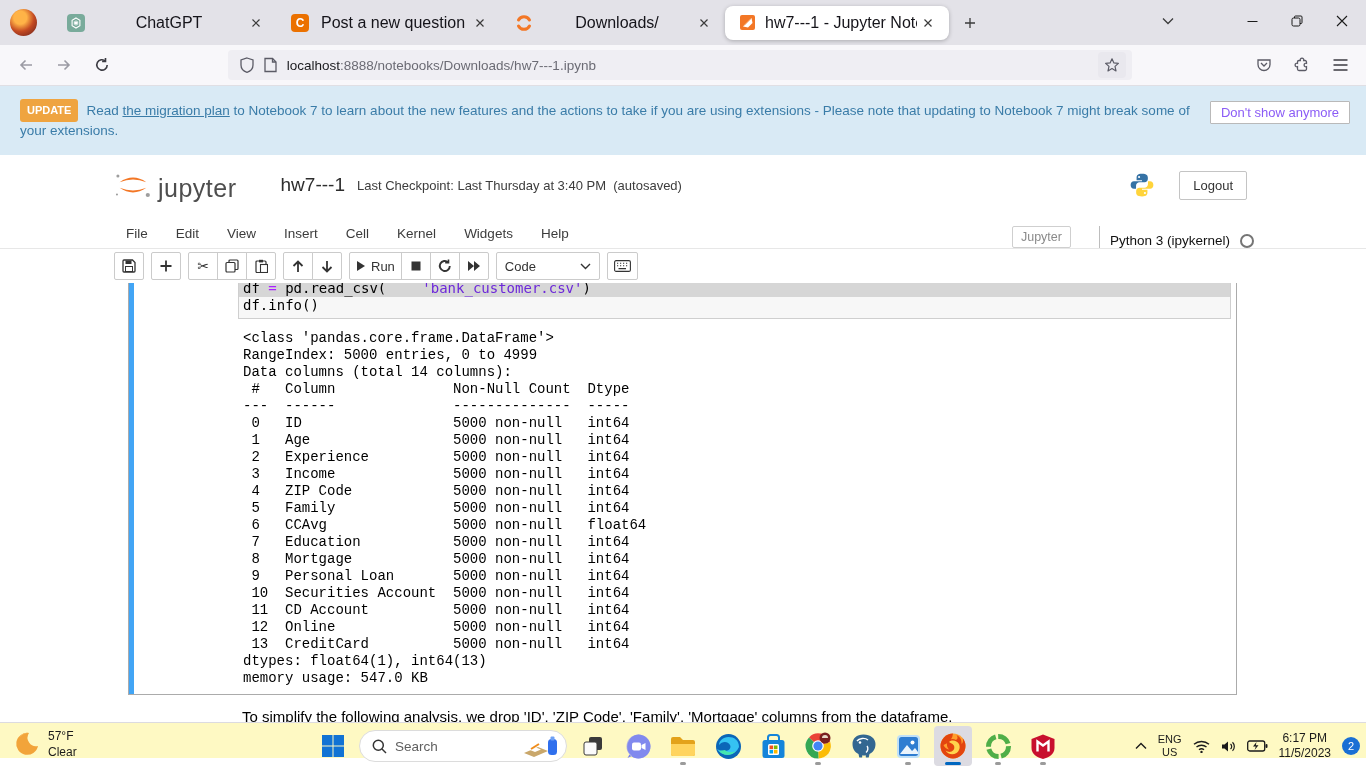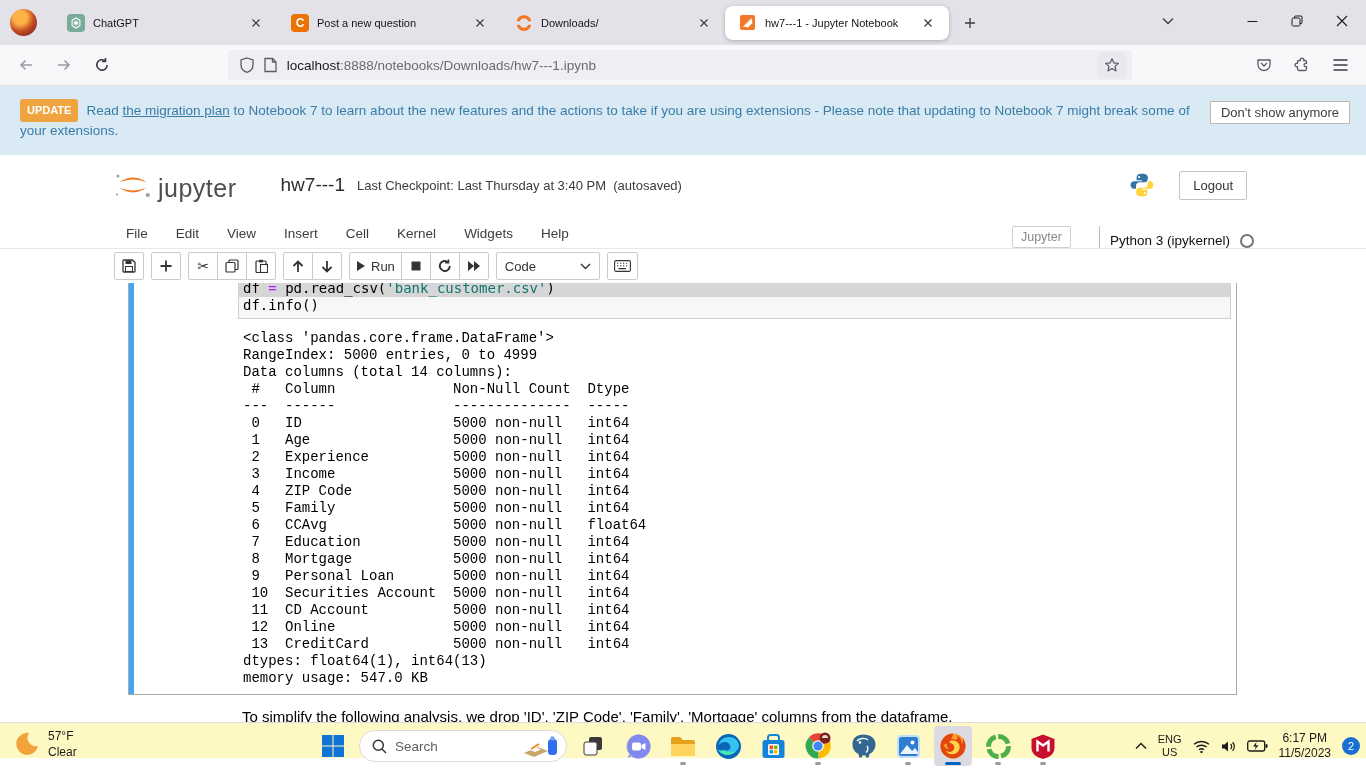--- a/index.html
+++ b/index.html
@@ -7,21 +7,21 @@
   body { font-family:"Liberation Sans", sans-serif; background:#fff; position:relative; }
   svg { display:block; }
 
   
   .titlebar { position:absolute; left:0; top:0; width:1366px; height:45px; background:#e3e2e8; display:flex; align-items:center; }
   .ff-badge { width:27px; height:27px; border-radius:50%; margin:0 16px 0 10px; flex:none;
               background:radial-gradient(circle at 38% 32%, #ffb347 0 26%, #c44a22 55%, #5e1d1d 100%); }
   .tab { width:224px; height:34px; display:flex; align-items:center; padding:0 10px 0 14px; border-radius:8px; flex:none; color:#15141a; }
   .tab.active { background:#fff; box-shadow:0 1px 4px rgba(0,0,0,.25); }
   .tab .tabicon { width:18px; height:18px; flex:none; margin-right:8px; }
-  .tab .tabtitle { flex:1; font-size:11px; white-space:nowrap; overflow:hidden; }
+  .tab .tabtitle { flex:1; font-size:16px; white-space:nowrap; overflow:hidden;text-align:center; }
   .tabclose { background:none; border:none; width:22px; height:22px; display:flex; align-items:center; justify-content:center; border-radius:4px; cursor:default; flex:none; }
   .icon-chatgpt { background:#79ab9b; border-radius:4px; display:flex; align-items:center; justify-content:center; }
   .icon-chegg { background:#eb7100; border-radius:4px; color:#fff; font-size:12px; font-weight:bold; display:flex; align-items:center; justify-content:center; }
   .newtab-btn, .winctl { background:none; border:none; display:flex; align-items:center; justify-content:center; }
   .newtab-btn { width:30px; height:30px; margin-left:6px; border-radius:4px; }
   .winctl { position:absolute; top:0; width:40px; height:42px; }
   .wc-chevron { right:178px; } .wc-min { right:94px; } .wc-restore { right:49px; } .wc-close { right:4px; }
 
   
   .navbar { position:absolute; left:0; top:45px; width:1366px; height:41px; background:#f8f7fa; border-bottom:1px solid #e0dfe4; display:flex; align-items:center; padding:0 10px; gap:6px; }
@@ -30,21 +30,21 @@
   .urlbar { width:906px; height:30px; background:#efeef3; border-radius:4px; display:flex; align-items:center; padding:0 6px 0 12px; gap:10px; }
   .urltext { flex:1; font-size:13.5px; color:#6b6b74; white-space:nowrap; overflow:hidden; }
   .urltext .host { color:#1a1a1e; }
   .starbtn { width:28px; height:26px; border:none; background:#e9e8ee; border-radius:4px; display:flex; align-items:center; justify-content:center; }
 
   
   .banner { position:absolute; left:0; top:86px; width:1366px; height:69px; background:#d9eaf5; }
   .banner-text { margin:13px 160px 0 20px; font-size:13.5px; line-height:18.5px; color:#3a7ca8; }
   .upd-badge { display:inline-block; background:#efa440; color:#fff; font-size:11px; font-weight:bold; padding:2px 7px 2px; border-radius:3px; margin-right:8px; vertical-align:1px; }
   .banner a { color:#3a7ca8; text-decoration:underline; }
-  .dismiss-btn { position:absolute; right:16px; top:15px; background:#fff; border:1px solid #b9b9b9; padding:3px 10px; font-size:13px; color:#404040; border-radius:1px; }
+  .dismiss-btn { position:absolute; right:16px; top:15px; background:#fff; border:1px solid #b9b9b9; padding:3px 10px; font-size:13px; color:#8b5cf6; border-radius:1px; }
 
   
   .jheader { position:absolute; left:0; top:155px; width:1366px; height:60px; background:#fff; display:flex; align-items:center; padding:0 119px 0 112px; }
   .jlogo { display:flex; align-items:flex-end; gap:4px; margin-right:44px; }
   .jlogo-text { font-size:25px; color:#4e4e4e; letter-spacing:.5px; line-height:1; }
   .jtitle { font-size:19px; color:#2d2d2d; font-weight:500; margin-right:12px; }
   .jcheck { font-size:13px; color:#3c3c3c; }
   .jheader .grow { flex:1; }
   .pylogo { margin-right:24px; }
   .logout-btn { background:#fff; border:1px solid #c4c4c4; border-radius:2px; padding:6px 13px; font-size:13px; color:#333; }
@@ -68,21 +68,21 @@
   .glyph { font-size:14px; line-height:1; }
   .cell-select { width:104px; height:28px; background:#fff; border:1px solid #cbcbcb; border-radius:2px; display:flex; align-items:center; justify-content:space-between; padding:0 8px; font-size:13px; color:#333; }
 
   
   .notebook { position:absolute; left:0; top:283px; width:1366px; height:439px; background:#fff; overflow:hidden; }
   .cell { position:absolute; left:128px; top:-10px; width:1109px; bottom:27px; border:1px solid #ababab; border-top:none; }
   .cell::before { content:""; position:absolute; left:0; top:0; bottom:0; width:5px; background:#42a5f5; }
   .editor-box { margin:3px 5px 0 109px; border:1px solid #cfcfcf; background:#f7f7f7; padding:3px 0 4px 4px; font-family:"DejaVu Sans Mono", monospace; font-size:14px; line-height:17px; }
   .cm-line { white-space:pre; color:#000; }
   .cm-line.sel { background:#d6d6d6; margin-left:-4px; padding-left:4px; }
-  .tok-op { color:#AA22FF; } .tok-str { color:#0f766e; }
+  .tok-op { color:#AA22FF; } .tok-str { color:#6d28d9;margin-left:36px; }
   .outtext { margin:11px 0 0 114px; font-family:Liberation Mono, monospace; font-size:14px; line-height:17px; color:#000; white-space:pre; }
   .mdtext { position:absolute; left:242px; top:425px; font-size:15px; color:#000; }
 
   
   .taskbar { position:absolute; left:0; top:722px; width:1366px; height:36px; background:#fef9c3; border-top:1px solid #dcdbe0; }
   .weather { position:absolute; left:14px; top:5px; display:flex; align-items:center; gap:8px; }
   .weather-txt { font-size:12px; color:#1b1b1b; line-height:16px; }
   .tb-center { position:absolute; left:314px; top:0; height:46px; display:flex; align-items:center; gap:7px; }
   .tb-item { width:38px; height:40px; display:flex; align-items:center; justify-content:center; position:relative; border-radius:4px; }
   .tb-item.active-app { background:#dcdbe2; }

